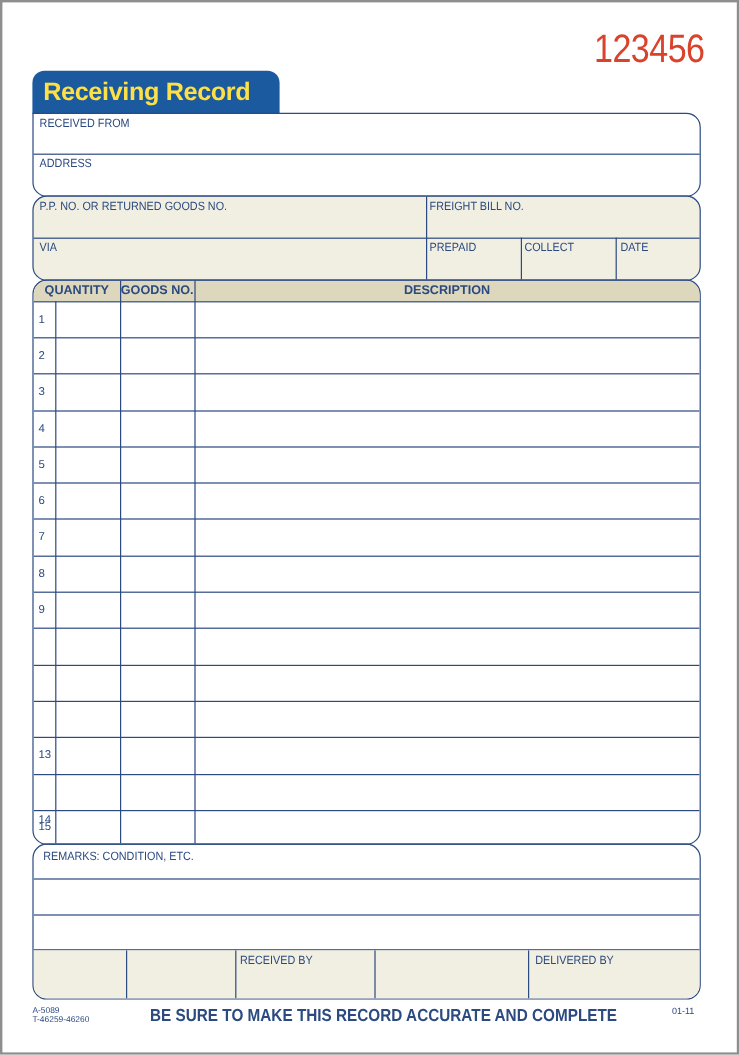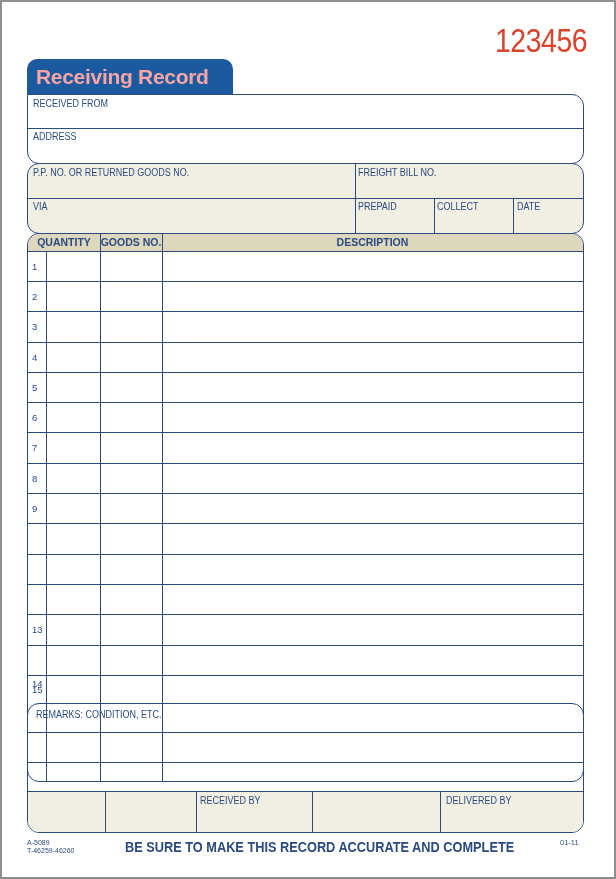--- a/index.html
+++ b/index.html
@@ -5,21 +5,21 @@
   html, body { margin: 0; padding: 0; background: #ffffff; }
   body { width: 616px; height: 879px; position: relative; overflow: hidden;
          font-family: "Liberation Sans", sans-serif; }
   .frame { position: absolute; left: 0; top: 0; width: 612px; height: 875px;
            border: 2px solid #8e8e8e; background: #ffffff; }
   .form-number { position: absolute; right: 29px; top: 22px; font-size: 33px; color: #d9432c;
                  font-family: "Liberation Sans Narrow", "Liberation Sans", sans-serif; letter-spacing: -0.5px;
                  transform: scaleX(0.86); transform-origin: right top; }
   .title-tab { position: absolute; left: 27px; top: 59px; width: 206px; height: 36px;
                background: #1b5a9e; border-radius: 10px 10px 0 0; }
-  .title-tab span { position: absolute; left: 9px; top: 6px; color: #fca5a5; font-weight: bold;
+  .title-tab span { position: absolute; left: 9px; top: 6px; color: #fde047; font-weight: bold;
                     font-size: 21px; letter-spacing: -0.3px; }
   .section { position: absolute; left: 27px; width: 557px; border: 1.5px solid #2b4a80;
              border-radius: 12px; box-sizing: border-box; }
   .line-h { position: absolute; left: 0; right: 0; height: 0; border-top: 1.2px solid #2b4a80; }
   .line-v { position: absolute; top: 0; bottom: 0; width: 0; border-left: 1.2px solid #2b4a80; }
   .label { position: absolute; font-size: 10px; color: #2b4a80;
            transform: scaleX(0.9); transform-origin: left top; white-space: nowrap; }
   .beige { background: #f1eee2; }
   .table-head { position: absolute; left: 0; right: 0; top: 0; height: 17px; background: #dcd7bd;
                 border-radius: 11px 11px 0 0; }
@@ -62,21 +62,21 @@
   <div class="line-v" style="left:406px; top:34px;"></div>
   <div class="line-v" style="left:485px; top:34px;"></div>
   <div class="label" style="left:330px; top:37px;">PREPAID</div>
   <div style="position:absolute; left:328px; width:78px; top:35px; bottom:0;"></div>
   <div class="label" style="left:409px; top:37px;">COLLECT</div>
   <div style="position:absolute; left:407px; width:78px; top:35px; bottom:0;"></div>
   <div class="label" style="left:489px; top:37px;">DATE</div>
   <div style="position:absolute; left:486px; right:0; top:35px; bottom:0;"></div>
 </div>
 
-<div class="section" style="top:233px; height:549px; overflow:hidden;">
+<div class="section" style="top:233px; height:471px; overflow:hidden;">
   <div class="table-head"></div>
   <div class="line-h" style="top:17px;"></div>
   <div class="th" style="left:0; width:72px;">QUANTITY</div>
   <div class="th" style="left:72px; width:62px;">GOODS NO.</div>
   <div class="th" style="left:134px; right:0;">DESCRIPTION</div>
   <div class="line-v" style="left:18px; top:17px;"></div>
   <div class="line-v" style="left:72px;"></div>
   <div class="line-v" style="left:134px;"></div>
 
   <div style="position:absolute; left:0; right:0; top:17px; height:30.2px;">

